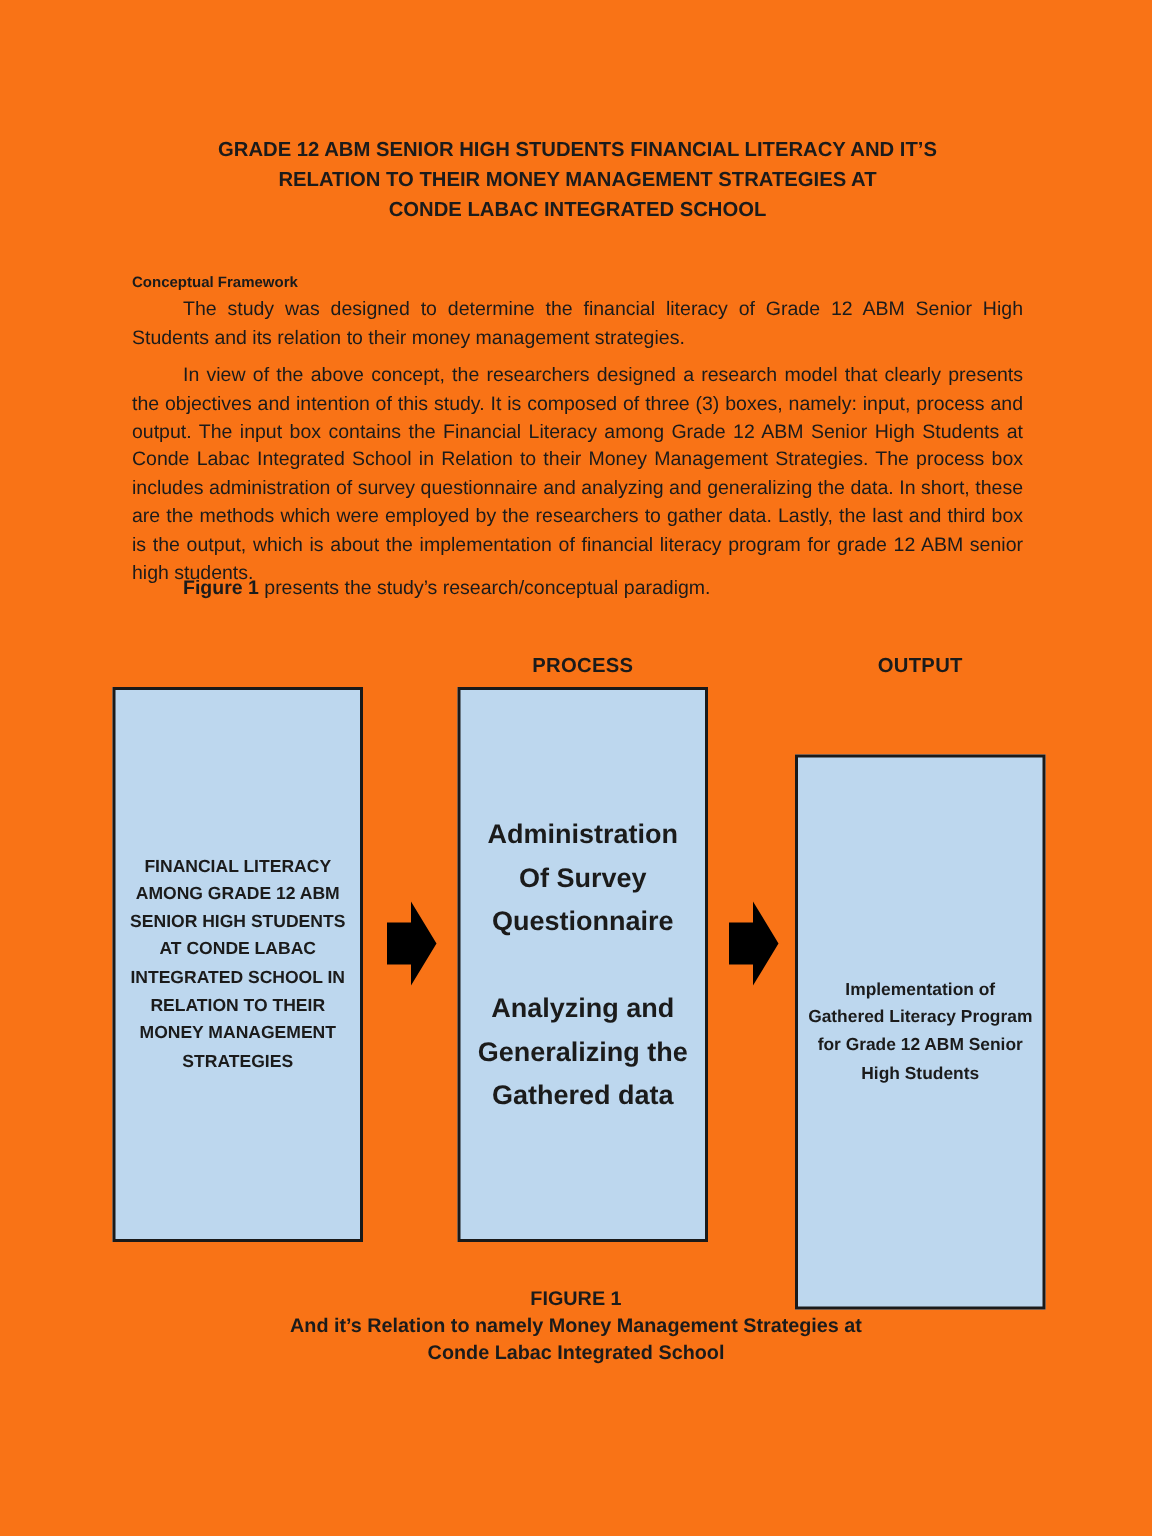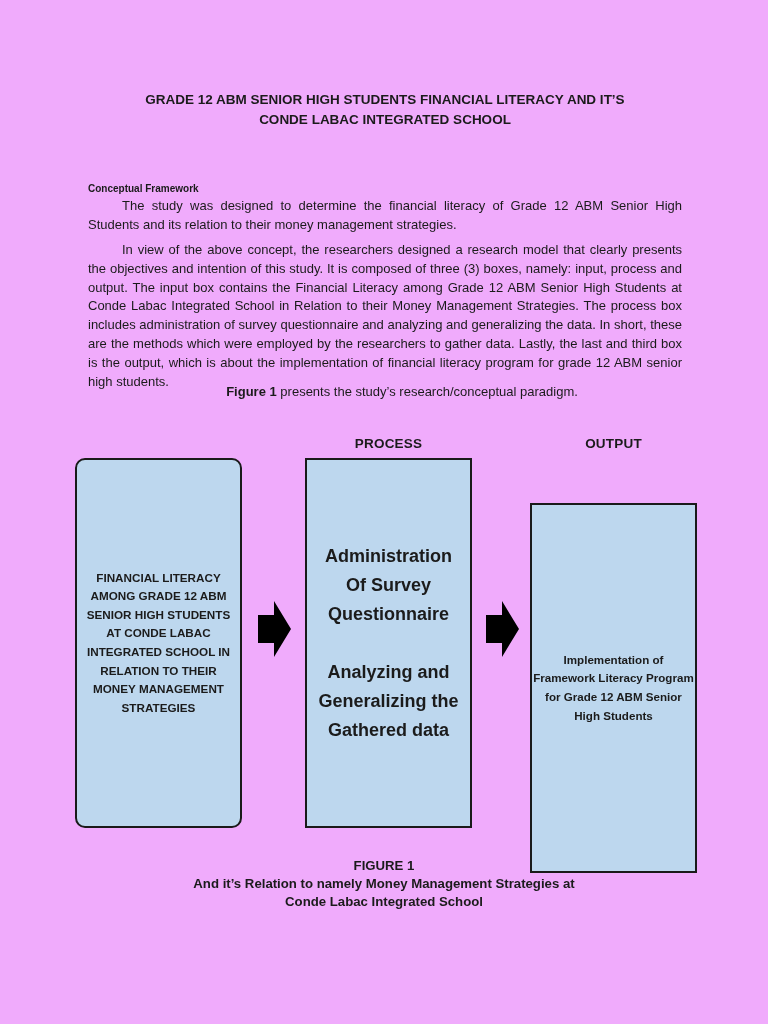--- a/index.html
+++ b/index.html
@@ -1,20 +1,20 @@
 <!DOCTYPE html>
 <html><head>
 <meta charset="utf-8">
 <style>
   html, body { margin: 0; padding: 0; background: #ffffff; }
   .page {
     position: relative;
     width: 768px;
     height: 1024px;
-    background: #f0abfc;
+    background: #f97316;
     font-family: "Liberation Sans", sans-serif;
     color: #1b1b1b;
     overflow: hidden;
   }
   .doc-title {
     position: absolute;
     top: 90px; left: 88px; width: 594px;
     text-align: center;
     font-weight: bold;
     font-size: 13.5px;
@@ -29,21 +29,21 @@
   .body-par {
     position: absolute;
     left: 88px; width: 594px;
     margin: 0;
     font-size: 13px;
     line-height: 18.8px;
     text-align: justify;
   }
   .p1 { top: 197px; text-indent: 34px; }
   .p2 { top: 241px; text-indent: 34px; }
-  .figref { top: 383px; text-indent: 34px; text-align: center; }
+  .figref { top: 383px; text-indent: 34px; text-align: left; }
   .col-label {
     position: absolute;
     top: 436px;
     font-weight: bold;
     font-size: 13.5px;
     text-align: center;
     letter-spacing: 0.2px;
   }
   .lbl-input   { left: 75px;  width: 167px; margin-top: 24px; }
   .lbl-process { left: 305px; width: 167px; }
@@ -53,21 +53,21 @@
     top: 458px; height: 370px;
     background: #BDD7EE;
     border: 2px solid #1a1a1a;
     box-sizing: border-box;
     display: flex;
     align-items: center;
     justify-content: center;
     text-align: center;
     font-weight: bold;
   }
-  .box-input   { left: 75px;  width: 167px; border-radius: 10px; }
+  .box-input   { left: 75px;  width: 167px; }
   .box-process { left: 305px; width: 167px; }
   .box-output  { left: 530px; width: 167px; margin-top: 45px; }
   .box-text div { white-space: nowrap; }
   .input-text   { font-size: 11.7px; line-height: 18.6px; }
   .process-text { font-size: 18px; line-height: 29px; }
   .process-text .spacer-line { height: 29px; }
   .output-text  { font-size: 11.6px; line-height: 18.6px; }
   .arrow {
     position: absolute;
     top: 600px;
@@ -85,20 +85,21 @@
   }
   .caption div { white-space: nowrap; }
 </style>
 </head>
 <body>
 
 <div class="page">
 
   <div class="doc-title">
     <div>GRADE 12 ABM SENIOR HIGH STUDENTS FINANCIAL LITERACY AND IT’S</div>
+    <div>RELATION TO THEIR MONEY MANAGEMENT STRATEGIES AT</div>
     <div>CONDE LABAC INTEGRATED SCHOOL</div>
   </div>
 
   <div class="heading">Conceptual Framework</div>
 
   <p class="body-par p1">The study was designed to determine the financial literacy of Grade 12 ABM Senior High Students and its relation to their money management strategies.</p>
 
   <p class="body-par p2">In view of the above concept, the researchers designed a research model that clearly presents the objectives and intention of this study. It is composed of three (3) boxes, namely: input, process and output. The input box contains the Financial Literacy among Grade 12 ABM Senior High Students at Conde Labac Integrated School in Relation to their Money Management Strategies. The process box includes administration of survey questionnaire and analyzing and generalizing the data. In short, these are the methods which were employed by the researchers to gather data. Lastly, the last and third box is the output, which is about the implementation of financial literacy program for grade 12 ABM senior high students.</p>
 
   <p class="body-par figref"><b>Figure 1</b><span> presents the study’s research/conceptual paradigm.</span></p>
@@ -136,21 +137,21 @@
     </div>
   </div>
 
   <svg class="arrow arrow-2" viewBox="0 0 34 58" xmlns="http://www.w3.org/2000/svg">
     <polygon points="0,15 16,15 16,1 33,29 16,57 16,43 0,43" fill="#000000"></polygon>
   </svg>
 
   <div class="dbox box-output">
     <div class="box-text output-text">
       <div>Implementation of</div>
-      <div>Framework Literacy Program</div>
+      <div>Gathered Literacy Program</div>
       <div>for Grade 12 ABM Senior</div>
       <div>High Students</div>
     </div>
   </div>
 
   <div class="caption">
     <div>FIGURE 1</div>
     <div>And it’s Relation to namely Money Management Strategies at</div>
     <div>Conde Labac Integrated School</div>
   </div>

